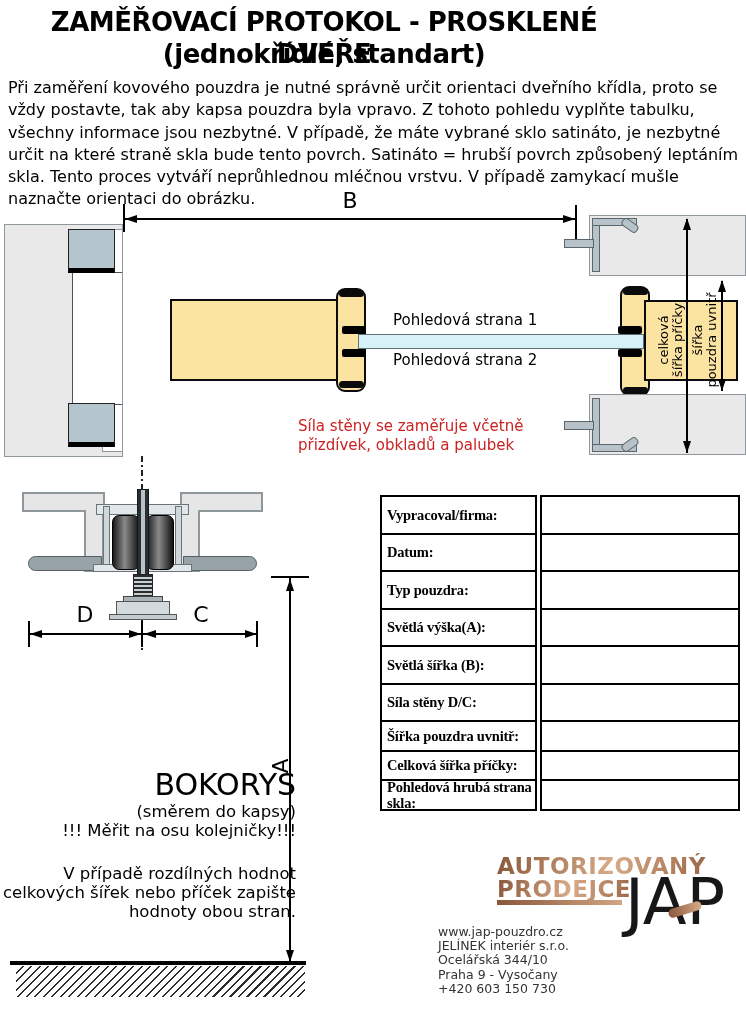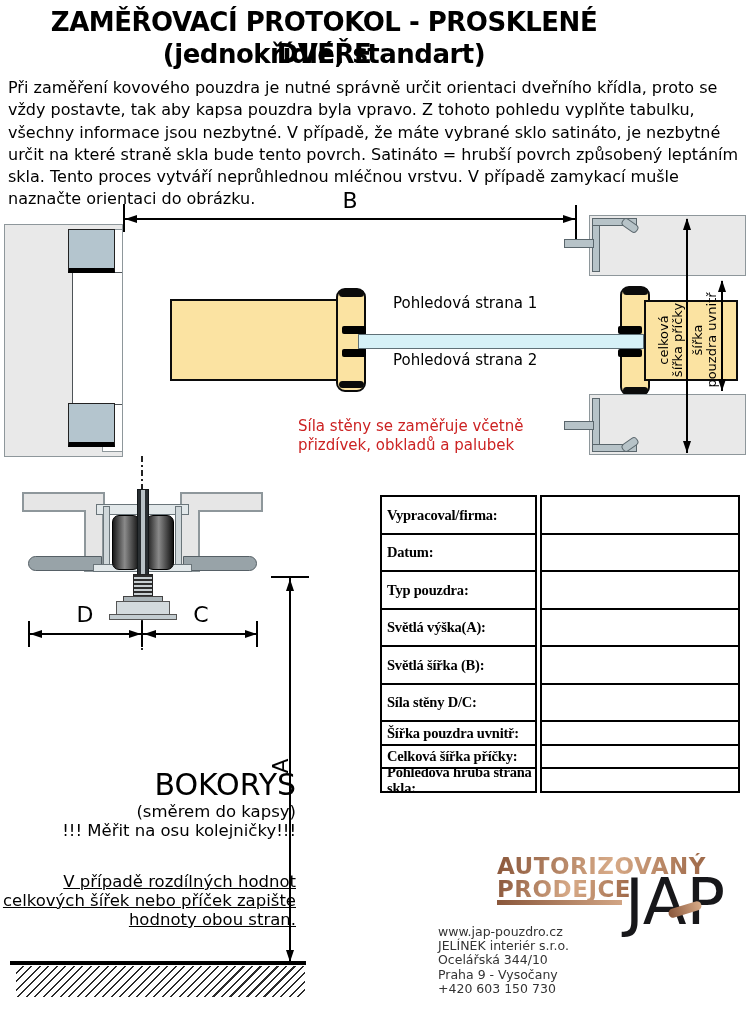--- a/index.html
+++ b/index.html
@@ -50,34 +50,34 @@
   .bolt{left:137px;top:489px;width:12px;height:86px;border:1px solid #14181a;box-sizing:border-box;
         background:linear-gradient(90deg,#2a2f32 0 3px,#b9c2c6 3px 7px,#2a2f32 7px 12px);}
   .rod{left:133px;top:574px;width:20px;height:24px;border:1px solid #222;box-sizing:border-box;
        background:repeating-linear-gradient(180deg,#2c2c2c 0 2px,#c8cfd2 2px 4px);}
   .washer{left:123px;top:596px;width:40px;height:6px;background:#aab4b8;border:1px solid #444;box-sizing:border-box;}
   .clampbox{left:116px;top:601px;width:54px;height:16px;background:#d3dadd;border:1.5px solid #555;box-sizing:border-box;}
   .clampbase{left:109px;top:614px;width:68px;height:6px;background:#c3ccd0;border:1px solid #555;box-sizing:border-box;}
   .bk-block{position:absolute;left:0;top:768px;width:296px;text-align:right;}
   .bk-title{font-size:30px;line-height:34px;}
   .bk-sub,.bk-warn,.bk-note span{font-size:16.5px;line-height:19px;display:block;}
-  .bk-note{margin-top:32px;text-decoration:underline;}
+  .bk-note{margin-top:24px;}
   .a-label{position:absolute;left:258px;top:746px;width:44px;height:40px;display:flex;align-items:center;justify-content:center;
            transform:rotate(-90deg);font-size:22px;}
   .floorline{left:10px;top:961px;width:296px;height:4px;background:#000;}
   .hatch{left:16px;top:966px;width:289px;height:31px;
          background:repeating-linear-gradient(135deg,transparent 0 4.5px,#2b2b2b 4.5px 6px);}
   
   .formtable{position:absolute;left:380px;top:495px;display:flex;gap:3px;}
   .fcol{display:flex;flex-direction:column;}
   .fcol.labels{width:157px;} .fcol.values{width:200px;}
   .fcell{border:2.5px solid #000;box-sizing:border-box;background:#fff;display:flex;align-items:center;font-family:Liberation Serif, serif;}
   .fcell + .fcell{margin-top:-2.5px;}
   .fcell.lab{font-weight:bold;font-size:14.5px;line-height:16.5px;padding:2px 3px 2px 5px;letter-spacing:-0.2px;}
-  .h40{height:40px;} .h42{height:26px;}
+  .h40{height:40px;} .h42{height:32px;}
   
   .copper-txt{position:absolute;left:497px;font-size:23px;font-weight:bold;letter-spacing:0.5px;color:#b5825e;}
   @supports (-webkit-background-clip:text){
     .copper-txt{background:linear-gradient(100deg,#8a573b 0%,#d8ab88 55%,#9c6646 100%);
                 -webkit-background-clip:text;background-clip:text;color:transparent;-webkit-text-fill-color:transparent;}
   }
   .copper-bar{position:absolute;left:497px;top:900px;width:125px;height:5px;
               background:linear-gradient(90deg,#8a573b,#d2a584);}
   .jap{position:absolute;left:625px;top:876px;font-size:64px;line-height:52px;font-weight:normal;
        letter-spacing:0px;color:#17171a;}
@@ -119,21 +119,21 @@
     <div class="cap" style="left:623px;top:387px;"></div>
 
     <div class="abs glass"></div>
     <div class="clamp" style="left:342px;top:326px;"></div>
     <div class="clamp" style="left:342px;top:349px;"></div>
     <div class="clamp" style="left:618px;top:326px;"></div>
     <div class="clamp" style="left:618px;top:349px;"></div>
 
     <div class="abs bigrect"></div>
 
-    <div class="sidelabel" style="top:294px;">Pohledová strana 1</div>
+    <div class="sidelabel" style="top:311px;">Pohledová strana 1</div>
     <div class="sidelabel" style="top:351px;">Pohledová strana 2</div>
     <div class="rednote">
       <span style="display:block">Síla stěny se zaměřuje včetně</span>
       <span style="display:block">přizdívek, obkladů a palubek</span>
     </div>
 
     <div class="wallband" style="left:589px;top:215px;"></div>
     <div class="metal" style="left:592px;top:218px;width:8px;height:54px;"></div>
     <div class="metal" style="left:592px;top:218px;width:45px;height:8px;"></div>
     <div class="metal" style="left:621px;top:221px;width:18px;height:9px;border-radius:4px;transform:rotate(35deg);"></div>

